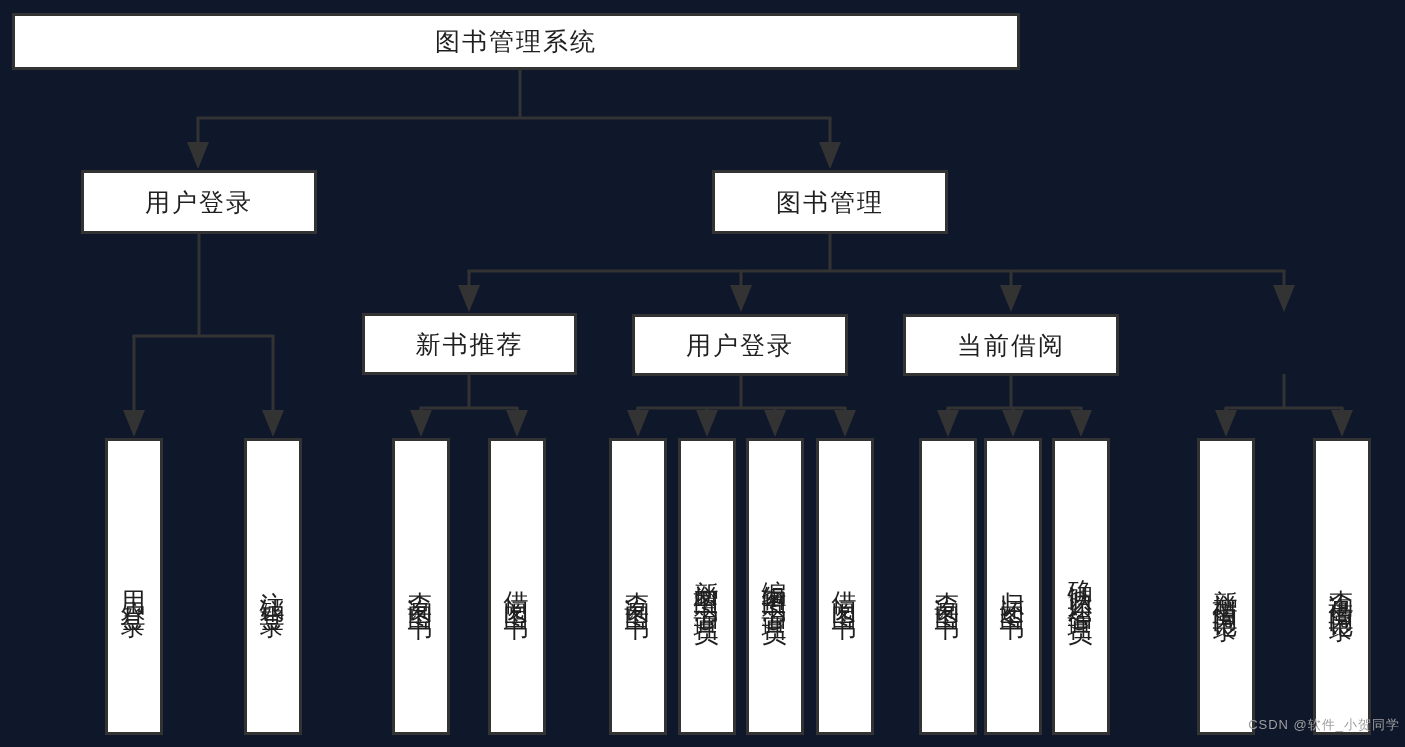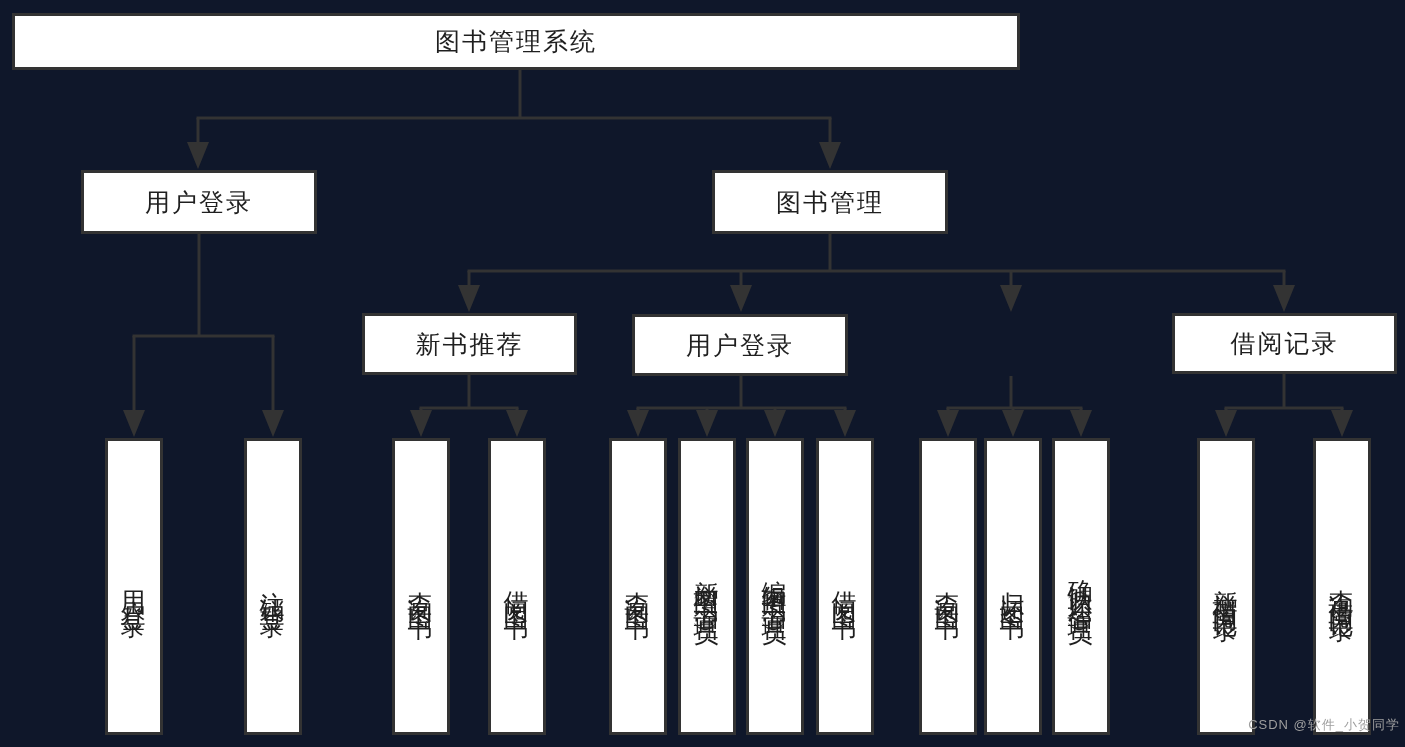--- a/index.html
+++ b/index.html
@@ -95,21 +95,21 @@
     </g>
   </svg>
 
   <div class="node" style="left:12px;top:13px;width:1008px;height:57px">图书管理系统</div>
 
   <div class="node" style="left:81px;top:170px;width:236px;height:64px">用户登录</div>
   <div class="node" style="left:362px;top:313px;width:215px;height:62px">新书推荐</div>
 
   <div class="node" style="left:712px;top:170px;width:236px;height:64px">图书管理</div>
   <div class="node" style="left:632px;top:314px;width:216px;height:62px">用户登录</div>
-  <div class="node" style="left:1172px;top:313px;width:225px;height:61px">借阅记录</div>
+  <div class="node" style="left:903px;top:314px;width:216px;height:62px">当前借阅</div>
 
   <div class="node vnode" style="left:105px">用户登录</div>
   <div class="node vnode" style="left:244px">注销登录</div>
 
   <div class="node vnode" style="left:392px">查询图书</div>
   <div class="node vnode" style="left:488px">借阅图书</div>
 
   <div class="node vnode" style="left:609px">查询图书</div>
   <div class="node vnode vnode-long" style="left:678px">新增图书（管理员）</div>
   <div class="node vnode vnode-long" style="left:746px">编辑图书（管理员）</div>

